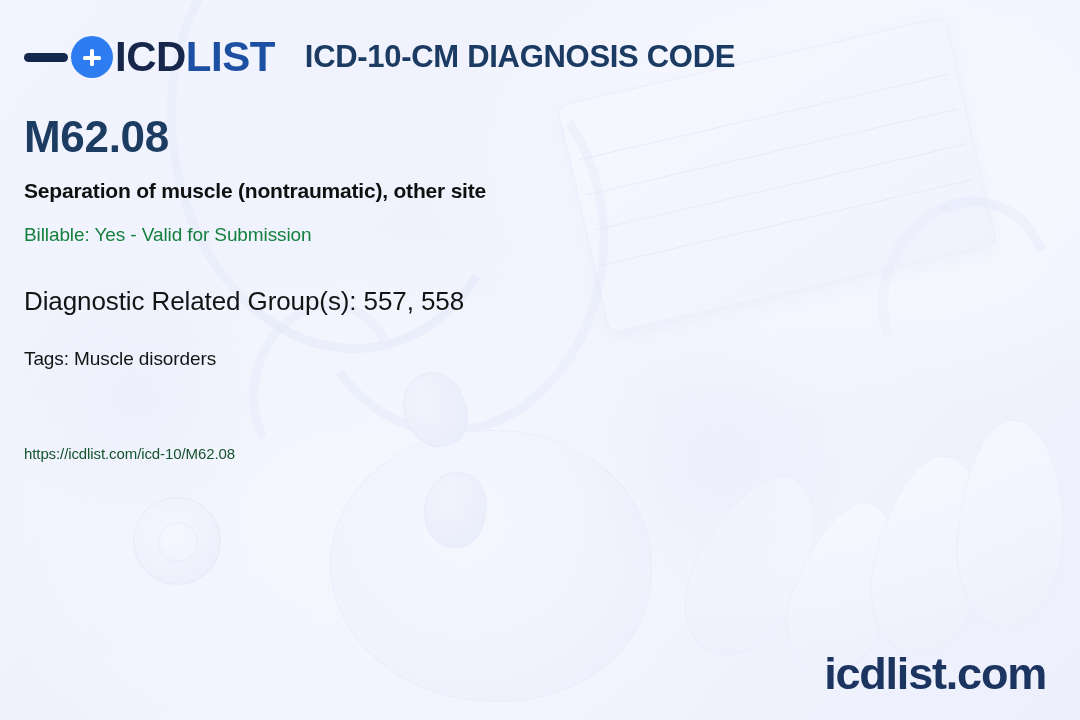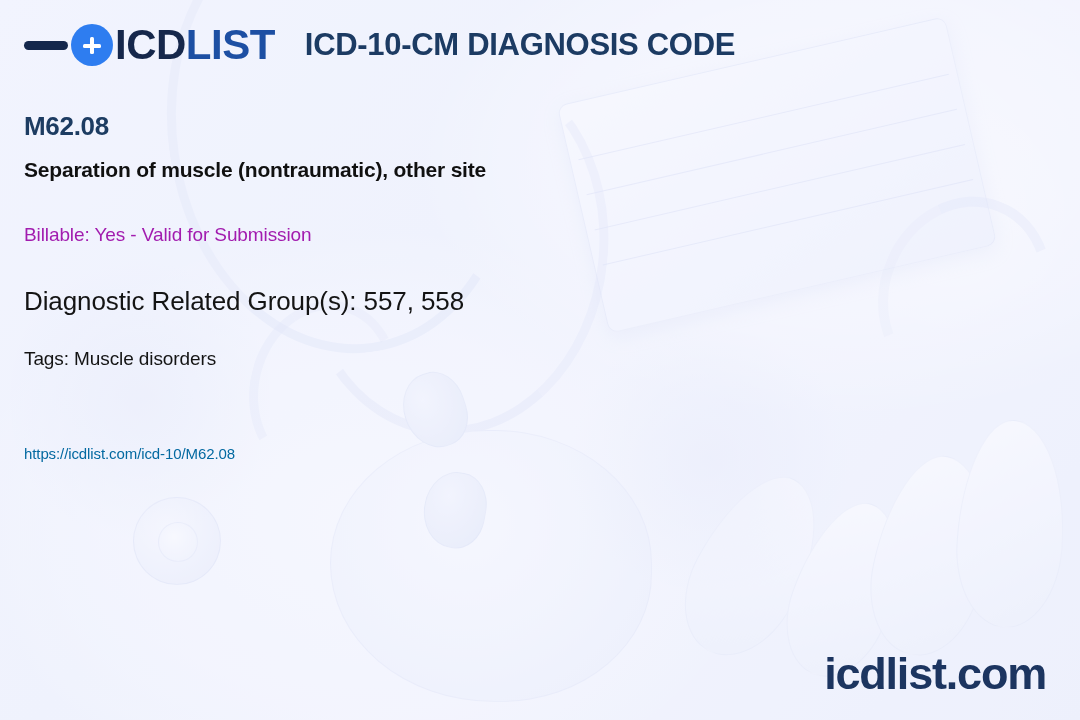--- a/index.html
+++ b/index.html
@@ -155,21 +155,21 @@
   
   #content {
     position: absolute;
     inset: 0;
   }
 
   
   #header {
     position: absolute;
     left: 24px;
-    top: 16px;
+    top: 28px;
     display: flex;
     align-items: center;
     height: 58px;
   }
   #brand-logo {
     display: flex;
     align-items: center;
     height: 58px;
   }
   .logo-dash {
@@ -217,40 +217,40 @@
   }
 
   
   #code-block {
     position: absolute;
     left: 24px;
     top: 112px;
     width: 820px;
   }
   #code-number {
-    font-size: 26px;
+    font-size: 44px;
     font-weight: bold;
     color: #1d3c62;
     line-height: 1.15;
     letter-spacing: -0.3px;
   }
   #code-description {
     margin-top: 15px;
     font-size: 21px;
     font-weight: bold;
     color: #101010;
     line-height: 1.25;
     letter-spacing: -0.2px;
   }
   #billable-status {
     position: absolute;
     left: 24px;
     top: 224px;
     font-size: 19px;
-    color: #a21caf;
+    color: #15803d;
     letter-spacing: -0.1px;
   }
   #drg-line {
     position: absolute;
     left: 24px;
     top: 286px;
     font-size: 26px;
     color: #141414;
     letter-spacing: -0.1px;
   }
@@ -261,21 +261,21 @@
     font-size: 19px;
     color: #141414;
     letter-spacing: -0.1px;
     text-align: center;
   }
   #source-url {
     position: absolute;
     left: 24px;
     top: 445px;
     font-size: 15px;
-    color: #0369a1;
+    color: #14532d;
     letter-spacing: -0.1px;
   }
 
   #footer-brand {
     position: absolute;
     right: 34px;
     bottom: 24px;
     font-size: 45px;
     font-weight: bold;
     color: #1c3560;

